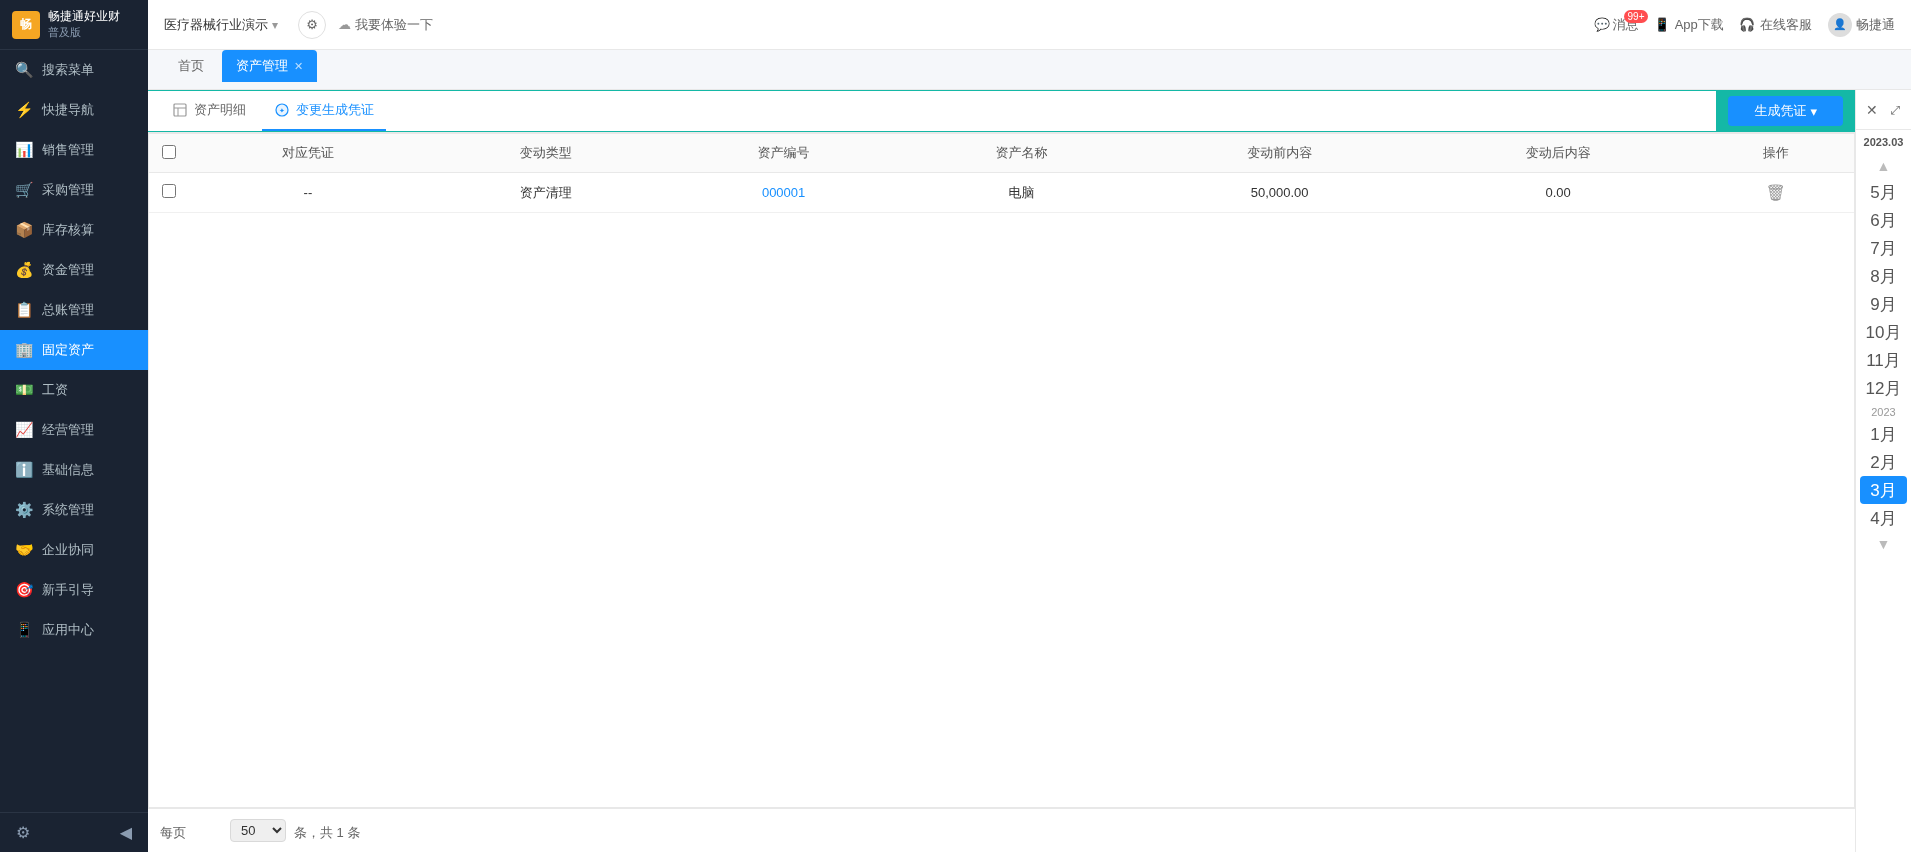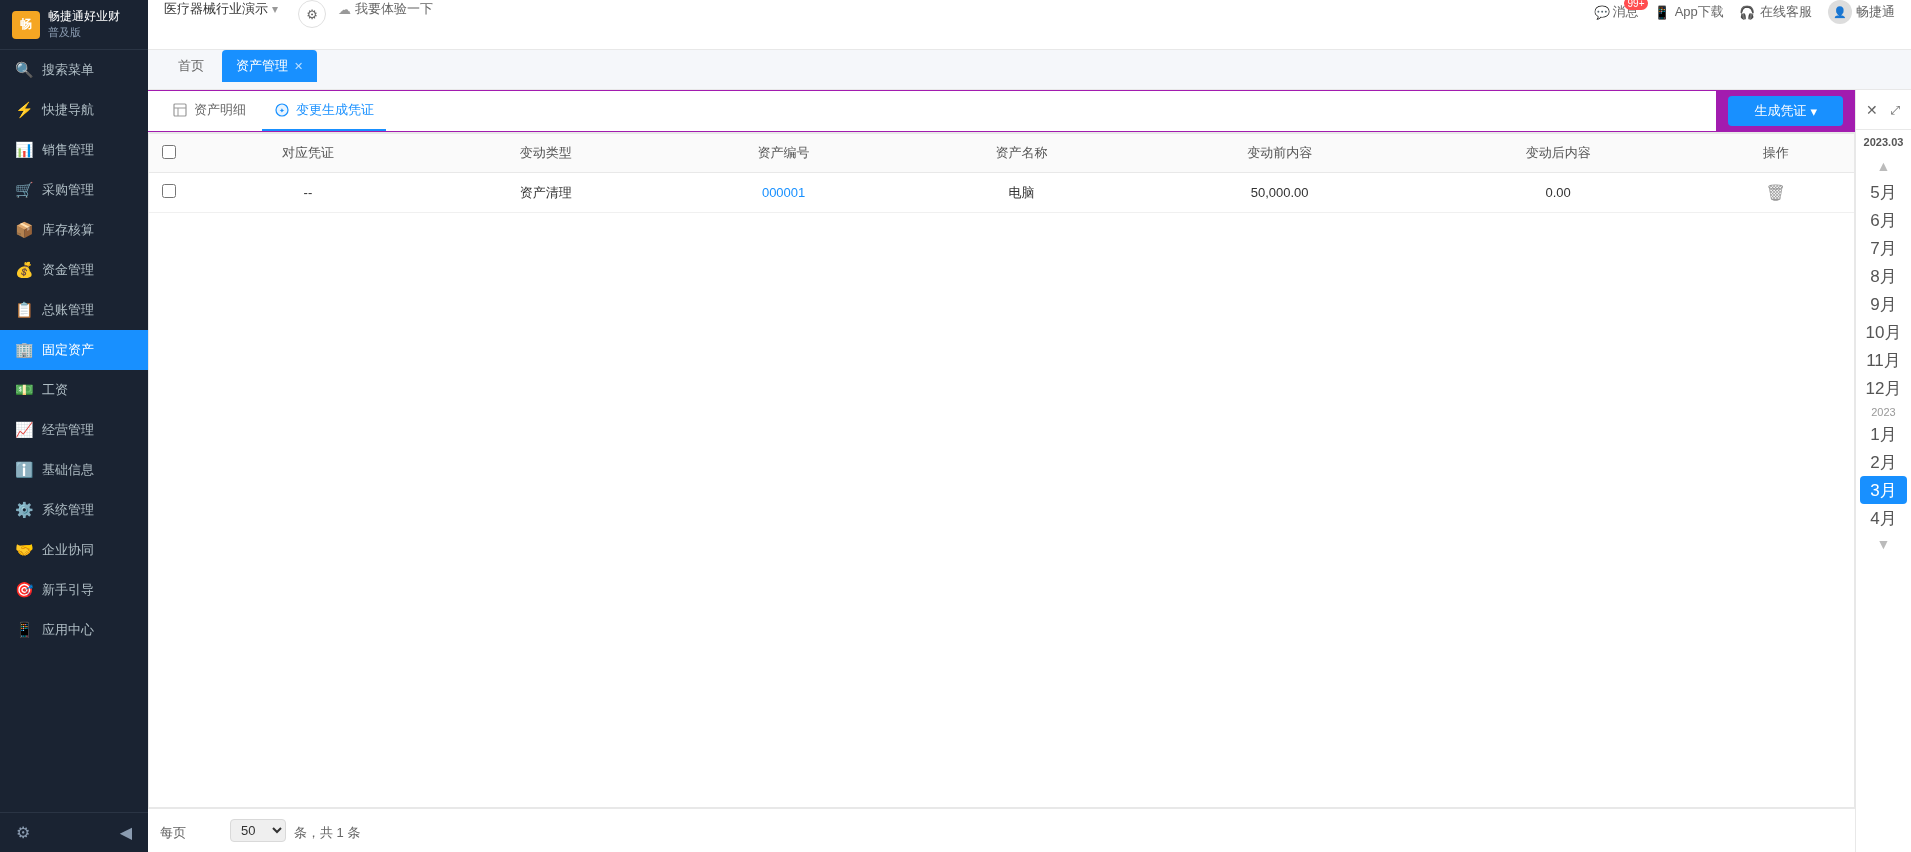--- a/index.html
+++ b/index.html
@@ -93,21 +93,21 @@
       flex-direction: column;
       height: 100%;
       overflow: hidden;
     }
 
     
     .header {
       height: 50px;
       background: #fff;
       display: flex;
-      align-items: flex-start;
+      align-items: center;
       padding: 0 16px;
       border-bottom: 1px solid #e8e8e8;
       flex-shrink: 0;
     }
     .header-company {
       display: flex;
       align-items: center;
       color: #333;
       font-size: 13px;
       margin-right: 20px;
@@ -543,21 +543,21 @@
     </div>
     <div class="tab-item active">
       <span>资产管理</span>
       <span class="tab-close">✕</span>
     </div>
   </div>
 
   <div style="flex:1; display:flex; overflow:hidden;">
     <div class="content" style="padding:0; display:flex; flex-direction:column;">
 
-      <div style="display:flex; align-items:center; justify-content:space-between; background:#a21caf; border-bottom:1px solid #e8e8e8;">
+      <div style="display:flex; align-items:center; justify-content:space-between; background:#14b8a6; border-bottom:1px solid #e8e8e8;">
         <div class="sub-tabs" style="border-bottom:none; flex:1;">
           <div class="sub-tab">
             <span class="sub-tab-icon">
               <svg width="14" height="14" viewBox="0 0 14 14" fill="none">
                 <rect x="1" y="1" width="12" height="12" rx="1" stroke="#999" stroke-width="1.2" fill="none"></rect>
                 <line x1="1" y1="5" x2="13" y2="5" stroke="#999" stroke-width="1"></line>
                 <line x1="5" y1="5" x2="5" y2="13" stroke="#999" stroke-width="1"></line>
               </svg>
             </span>
             <span>资产明细</span>

